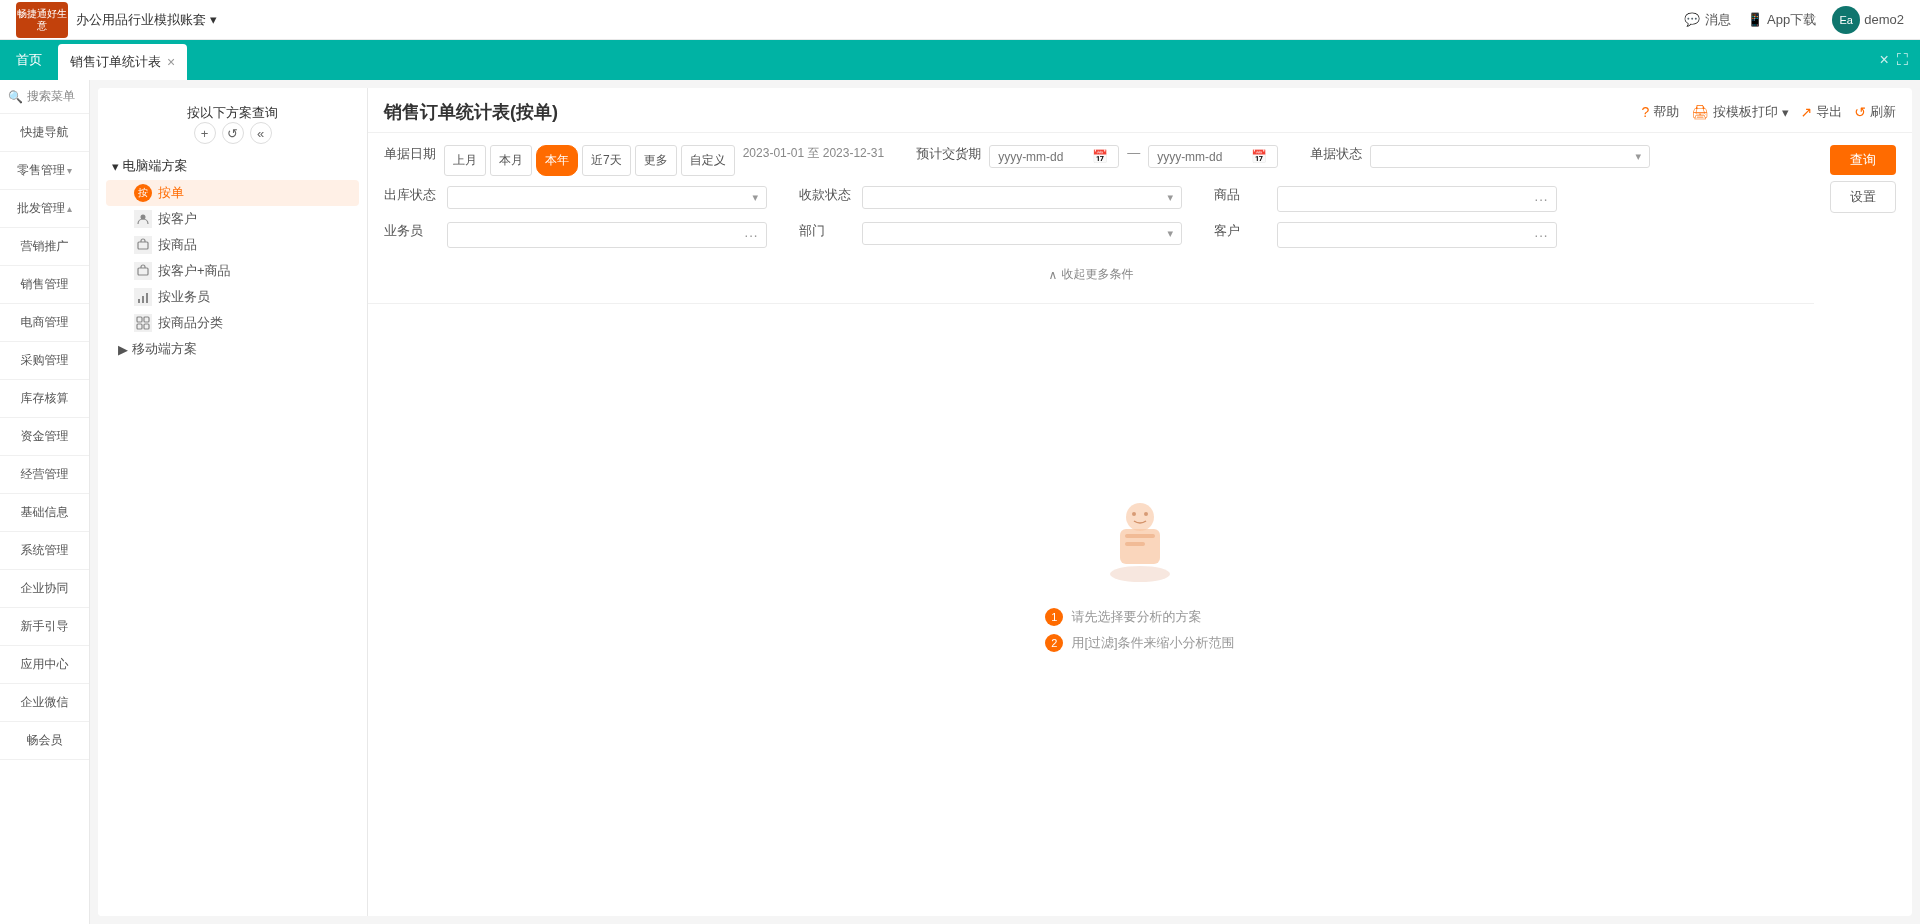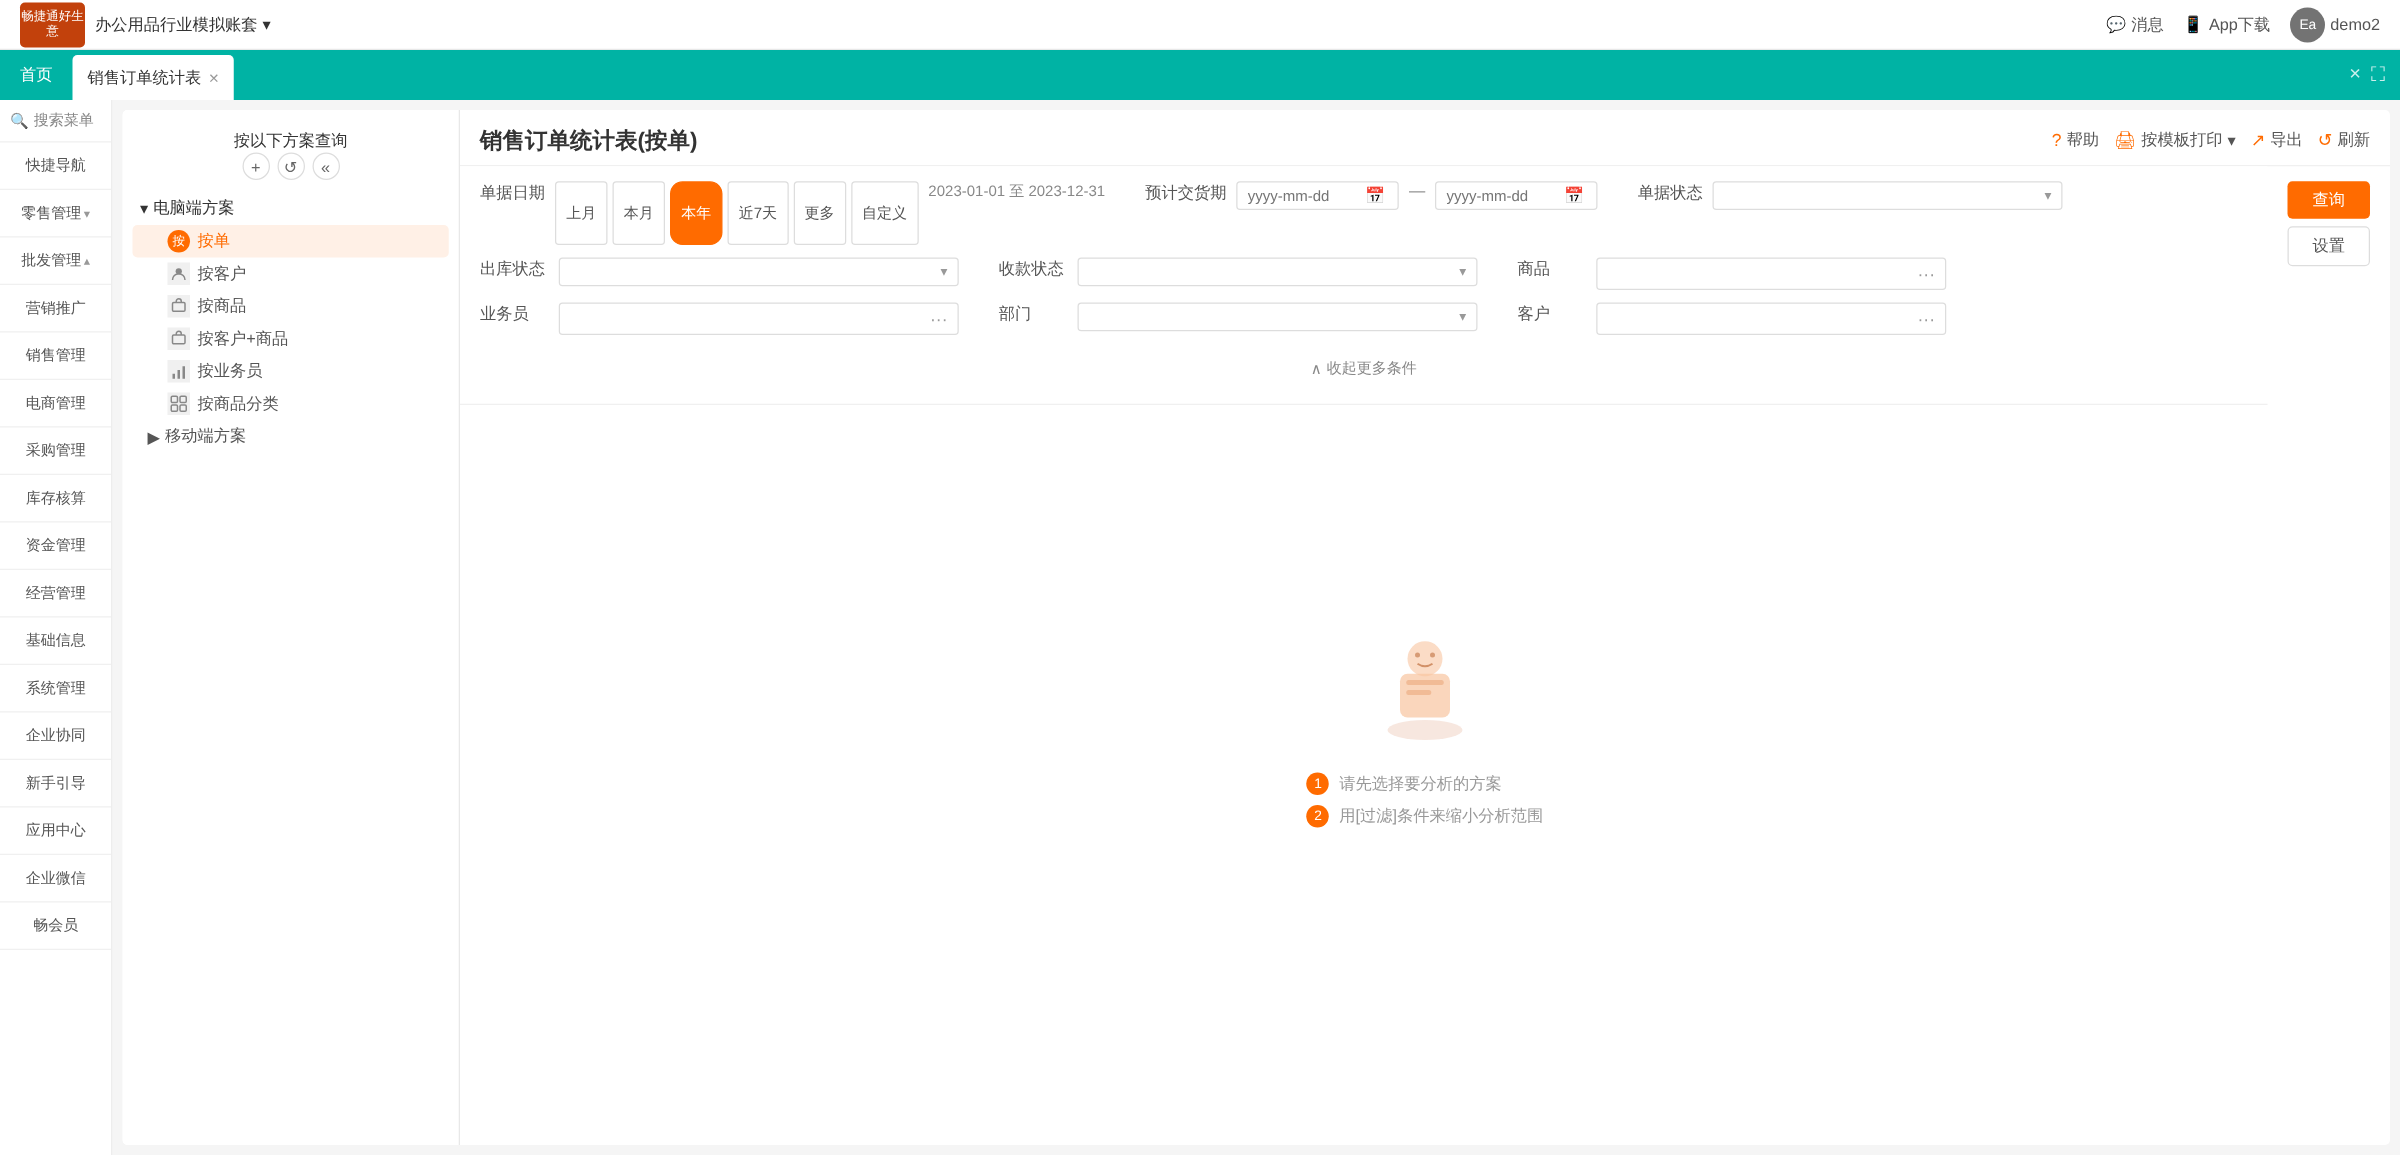--- a/index.html
+++ b/index.html
@@ -6,21 +6,21 @@
     body { font-family: 'Microsoft YaHei', sans-serif; font-size: 13px; background: #f5f5f5; display: flex; flex-direction: column; height: 924px; overflow: hidden; }
 
     
     .topbar { height: 40px; background: #fff; display: flex; align-items: center; justify-content: space-between; padding: 0 16px; border-bottom: 1px solid #e8e8e8; flex-shrink: 0; }
     .topbar-left { display: flex; align-items: center; gap: 8px; }
     .logo-box { width: 52px; height: 36px; background: #c2410c; border-radius: 4px; display: flex; align-items: center; justify-content: center; }
     .logo-text { color: #fff; font-size: 10px; text-align: center; line-height: 1.2; }
     .dropdown-selector { display: flex; align-items: center; gap: 4px; font-size: 13px; color: #333; cursor: pointer; }
     .topbar-right { display: flex; align-items: center; gap: 16px; font-size: 13px; color: #555; }
     .topbar-right-item { display: flex; align-items: center; gap: 4px; cursor: pointer; }
-    .avatar { width: 28px; height: 28px; border-radius: 50%; background: #737373; display: flex; align-items: center; justify-content: center; color: #fff; font-size: 11px; }
+    .avatar { width: 28px; height: 28px; border-radius: 50%; background: #0f766e; display: flex; align-items: center; justify-content: center; color: #fff; font-size: 11px; }
 
     
     .tabbar { height: 40px; background: #00b3a4; display: flex; align-items: center; padding: 0 0; flex-shrink: 0; }
     .tab-home { height: 40px; padding: 0 16px; display: flex; align-items: center; color: #fff; cursor: pointer; font-size: 13px; }
     .tab-active { height: 36px; background: #fff; border-radius: 4px 4px 0 0; padding: 0 12px; display: flex; align-items: center; gap: 6px; color: #333; font-size: 13px; margin-top: 4px; }
     .tab-close { color: #999; cursor: pointer; font-size: 14px; line-height: 1; }
     .tabbar-right { margin-left: auto; display: flex; align-items: center; gap: 8px; padding-right: 12px; }
     .tabbar-btn { color: #fff; cursor: pointer; font-size: 16px; opacity: 0.8; }
 
     
@@ -61,21 +61,21 @@
     .page-title { font-size: 18px; font-weight: bold; color: #333; }
     .page-header-actions { display: flex; align-items: center; gap: 12px; }
     .header-action { display: flex; align-items: center; gap: 4px; color: #555; font-size: 13px; cursor: pointer; }
     .header-action .icon { color: #ff6b00; font-size: 14px; }
 
     
     .filter-area { padding: 12px 16px; border-bottom: 1px solid #f0f0f0; background: #fff; }
     .filter-row { display: flex; align-items: flex-start; gap: 8px; margin-bottom: 10px; flex-wrap: wrap; }
     .filter-label { color: #555; font-size: 13px; white-space: nowrap; }
     .date-quick-btns { display: flex; align-items: center; gap: 4px; }
-    .date-btn { padding: 16px 8px; border: 1px solid #ddd; border-radius: 3px; font-size: 12px; cursor: pointer; color: #555; background: #fff; }
+    .date-btn { padding: 6px 8px; border: 1px solid #ddd; border-radius: 3px; font-size: 12px; cursor: pointer; color: #555; background: #fff; }
     .date-btn.active { background: #ff6b00; color: #fff; border-color: #ff6b00; border-radius: 10px; }
     .date-range-display { font-size: 12px; color: #888; }
     .date-input-box { display: flex; align-items: center; gap: 4px; border: 1px solid #ddd; border-radius: 3px; padding: 3px 8px; background: #fff; min-width: 130px; }
     .date-input-box input { border: none; outline: none; font-size: 12px; color: #701a75; width: 90px; background: transparent; }
     .date-input-box .cal-icon { color: #ff6b00; font-size: 13px; }
     .date-separator { color: #888; }
     .select-box { display: flex; align-items: center; justify-content: space-between; border: 1px solid #ddd; border-radius: 3px; padding: 4px 8px; min-width: 180px; cursor: pointer; background: #fff; }
     .select-box .sel-text { color: #bbb; font-size: 12px; }
     .select-box .sel-arrow { color: #999; font-size: 11px; }
     .input-with-dots { display: flex; align-items: center; justify-content: space-between; border: 1px solid #ddd; border-radius: 3px; padding: 4px 8px; min-width: 180px; cursor: pointer; background: #fff; }

